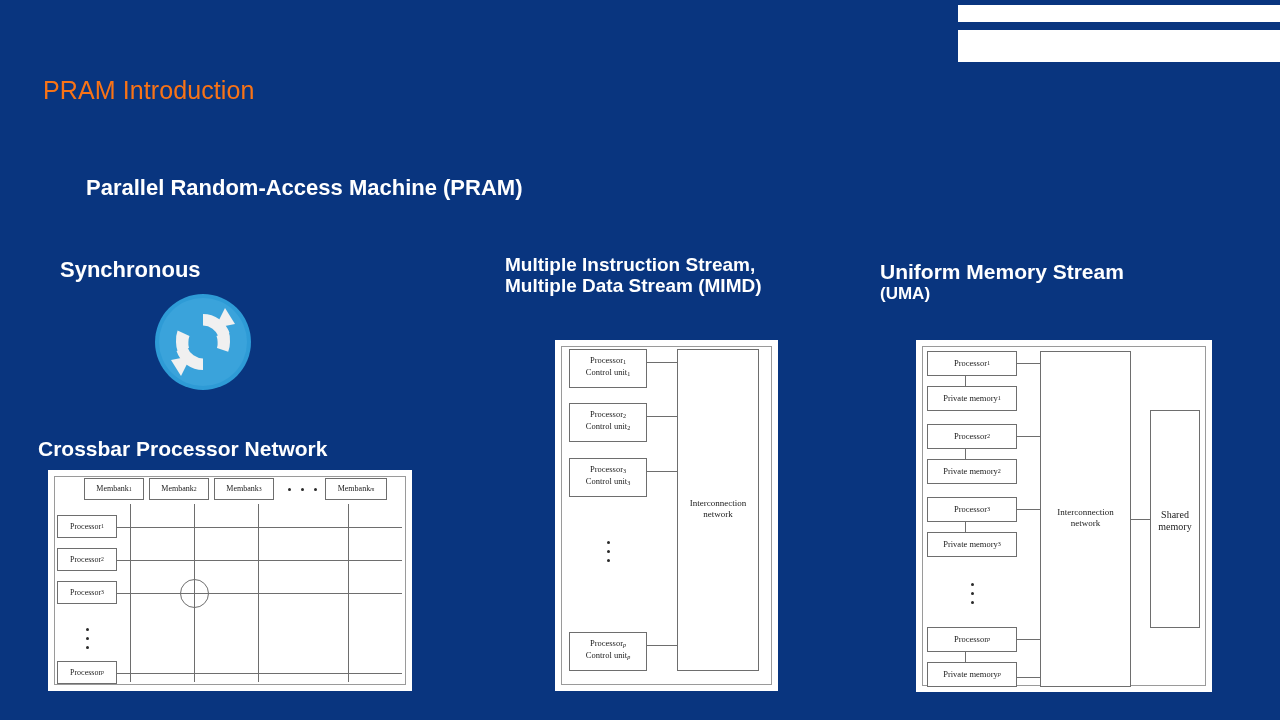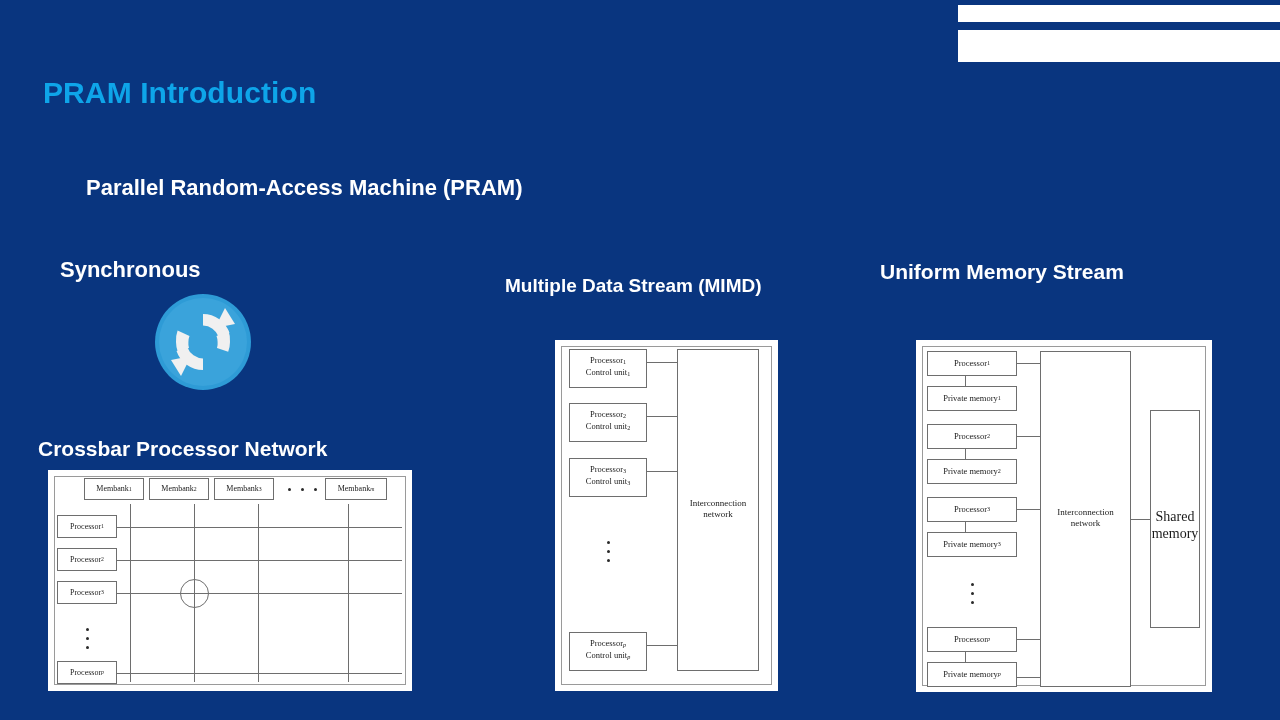--- a/index.html
+++ b/index.html
@@ -12,21 +12,21 @@
   }
 
   
   .deco-bar { position: absolute; background: #ffffff; }
   #deco-bar-1 { left: 958px; top: 5px;  width: 322px; height: 17px; }
   #deco-bar-2 { left: 958px; top: 30px; width: 322px; height: 32px; }
 
   
   .kicker {
     position: absolute; left: 43px; top: 76px;
-    font-size: 30px; font-weight: bold; color: #0ea5e9;
+    font-size: 25px; font-weight: normal; color: #f97316;
     letter-spacing: .1px;
   }
   .main-title {
     position: absolute; left: 86px; top: 175px;
     font-size: 22px; font-weight: bold; color: #ffffff;
   }
 
   .col-heading {
     position: absolute; color: #ffffff; font-weight: bold;
     line-height: 1.12;
@@ -96,26 +96,27 @@
 
 <div class="deco-bar" id="deco-bar-1"></div>
 <div class="deco-bar" id="deco-bar-2"></div>
 
 <div class="kicker">PRAM Introduction</div>
 <div class="main-title">Parallel Random-Access Machine (PRAM)</div>
 
 <div class="col-heading" id="heading-sync">Synchronous</div>
 
 <div class="col-heading" id="heading-mimd">
-  <br>
+  <span>Multiple Instruction Stream,</span><br>
   <span>Multiple Data Stream (MIMD)</span>
 </div>
 
 <div class="col-heading" id="heading-uma">
   <span>Uniform Memory Stream</span>
+  <span class="sub">(UMA)</span>
 </div>
 
 <div class="col-heading" id="heading-crossbar">Crossbar Processor Network</div>
 
 <div id="sync-icon">
   <svg width="96" height="96" viewBox="0 0 96 96">
     <circle cx="48" cy="48" r="48" fill="#2e9bd6"></circle>
     <circle cx="48" cy="48" r="44" fill="#3aa3db"></circle>
     <g fill="#f0f0f0">
       <path d="M48 20 a28 28 0 0 1 26.5 19 l-11 3.6 A16.6 16.6 0 0 0 48 31.6 Z"></path>
@@ -276,17 +277,17 @@
       <sub class="ital">p</sub>
   </div>
 
   <div class="node" style="left:124px; top:11px; width:91px; height:336px; font-size:9px; display:block; padding-top:155px;">
     <div>Interconnection</div>
     <div>network</div>
   </div>
 
   <div class="line hline" style="left:215px; top:179px; width:19px;"></div>
 
-  <div class="node" style="left:234px; top:70px; width:50px; height:218px; font-size:14px; display:block; padding-top:98px;">
+  <div class="node" style="left:234px; top:70px; width:50px; height:218px; font-size:10px; display:block; padding-top:98px;">
     <div>Shared</div>
     <div>memory</div>
   </div>
 </div>
 
 </body></html>

